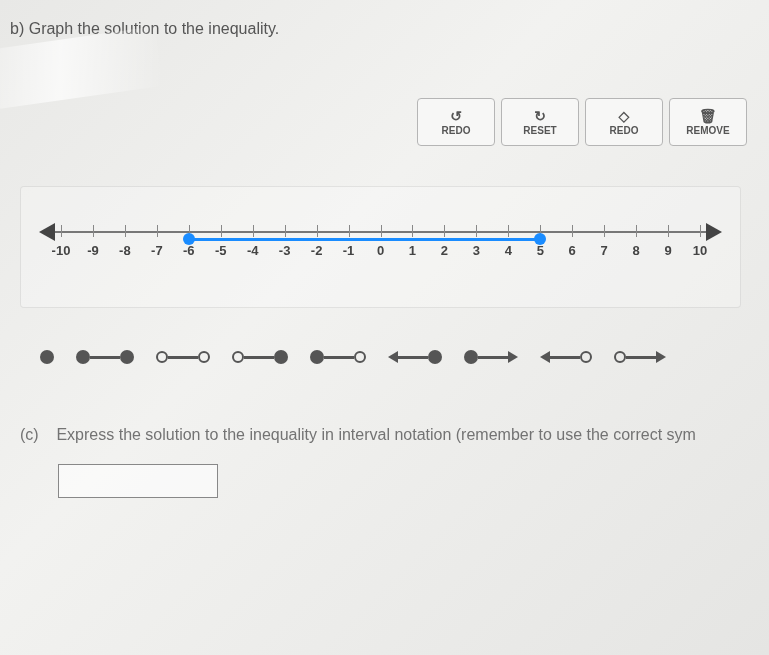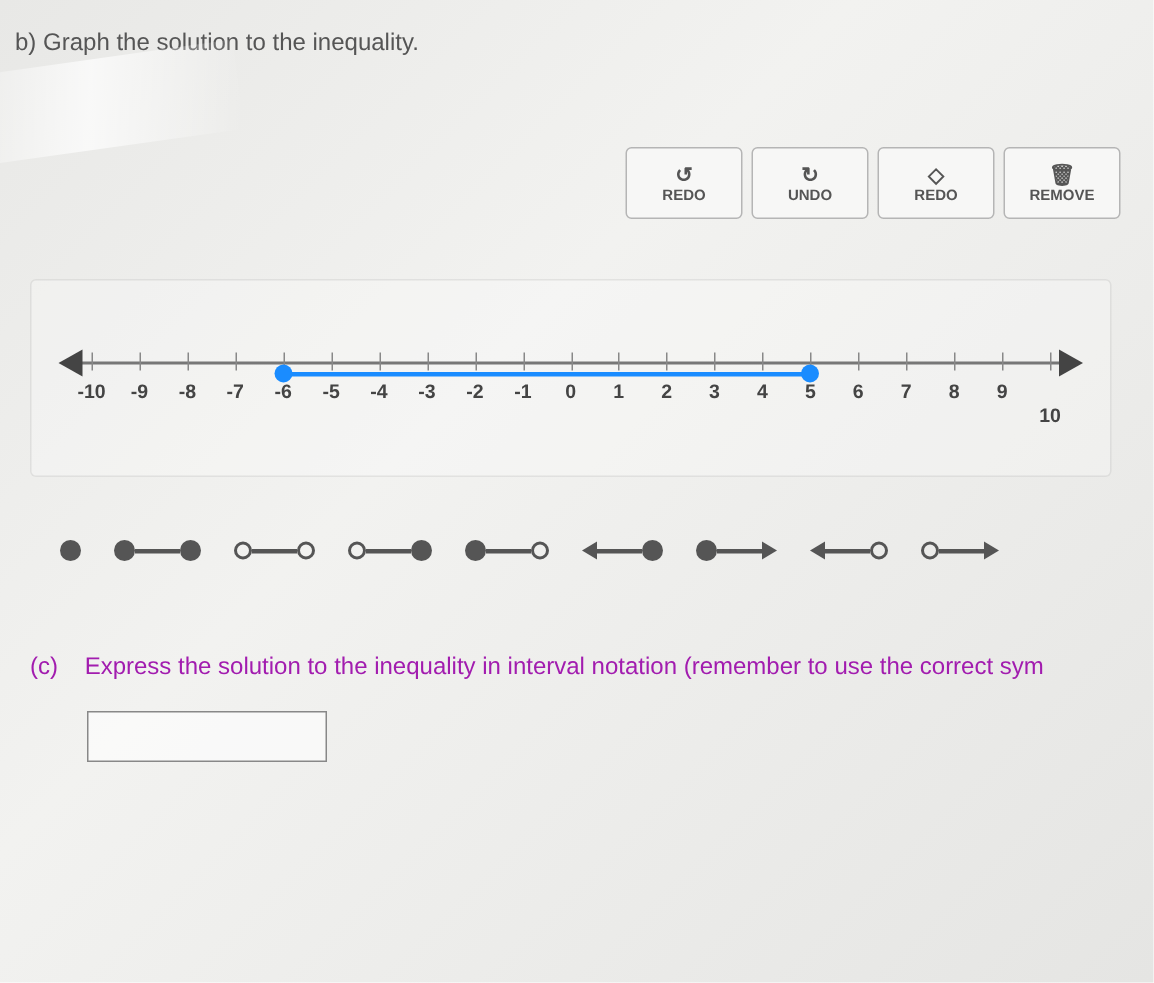--- a/index.html
+++ b/index.html
@@ -45,21 +45,21 @@
       font-weight: 700;
       color: #555;
       cursor: pointer;
       gap: 2px;
     }
     .tool-btn .icon { font-size: 14px; line-height: 1; }
     .numberline-wrap {
       background: rgba(255,255,255,0.25);
       border: 1px solid rgba(0,0,0,0.08);
       border-radius: 4px;
-      padding: 40px 20px 30px 20px;
+      padding: 30px 20px 30px 20px;
       margin: 0 10px 40px 10px;
       position: relative;
     }
     .numberline {
       position: relative;
       height: 60px;
     }
     .axis {
       position: absolute;
       top: 14px;
@@ -126,21 +126,21 @@
       align-items: center;
       height: 18px;
     }
     .dot-closed { width: 14px; height: 14px; background:#555; border-radius:50%; }
     .dot-open { width: 12px; height: 12px; border:2px solid #555; border-radius:50%; background:transparent; }
     .seg-line { width: 30px; height: 3px; background:#555; }
     .seg-arrow-l { width:0;height:0;border-top:6px solid transparent;border-bottom:6px solid transparent;border-right:10px solid #555; }
     .seg-arrow-r { width:0;height:0;border-top:6px solid transparent;border-bottom:6px solid transparent;border-left:10px solid #555; }
     .question-c {
       font-size: 16px;
-      color: #a21caf;
+      color: #737373;
       margin: 0 10px 20px 10px;
     }
     .answer-box {
       width: 160px;
       height: 34px;
       border: 1px solid #888;
       background: rgba(255,255,255,0.6);
       margin-left: 48px;
     }
     .shine {
@@ -165,21 +165,21 @@
     <span>Graph the solution to the inequality.</span>
   </div>
 
   <div class="toolbar">
     <div class="tool-btn">
       <span class="icon">↺</span>
       <span>REDO</span>
     </div>
     <div class="tool-btn">
       <span class="icon">↻</span>
-      <span>UNDO</span>
+      <span>RESET</span>
     </div>
     <div class="tool-btn">
       <span class="icon">◇</span>
       <span>REDO</span>
     </div>
     <div class="tool-btn">
       <span class="icon">🗑</span>
       <span>REMOVE</span>
     </div>
   </div>
@@ -224,21 +224,21 @@
           <div class="tick-label" style="left: 75%;">5</div>
           <div class="tick" style="left: 80%;"></div>
           <div class="tick-label" style="left: 80%;">6</div>
           <div class="tick" style="left: 85%;"></div>
           <div class="tick-label" style="left: 85%;">7</div>
           <div class="tick" style="left: 90%;"></div>
           <div class="tick-label" style="left: 90%;">8</div>
           <div class="tick" style="left: 95%;"></div>
           <div class="tick-label" style="left: 95%;">9</div>
           <div class="tick" style="left: 100%;"></div>
-          <div class="tick-label" style="left: 100%; margin-top: 16px;">10</div>
+          <div class="tick-label" style="left: 100%;">10</div>
           <div class="segment" style="left: 20%; width: 55%;"></div>
           <div class="endpoint" style="left: 20%;"></div>
           <div class="endpoint" style="left: 75%;"></div>
         </div>
     </div>
   </div>
 
   <div class="palette">
     <div class="p-item">
         <span class="dot-closed"></span>

